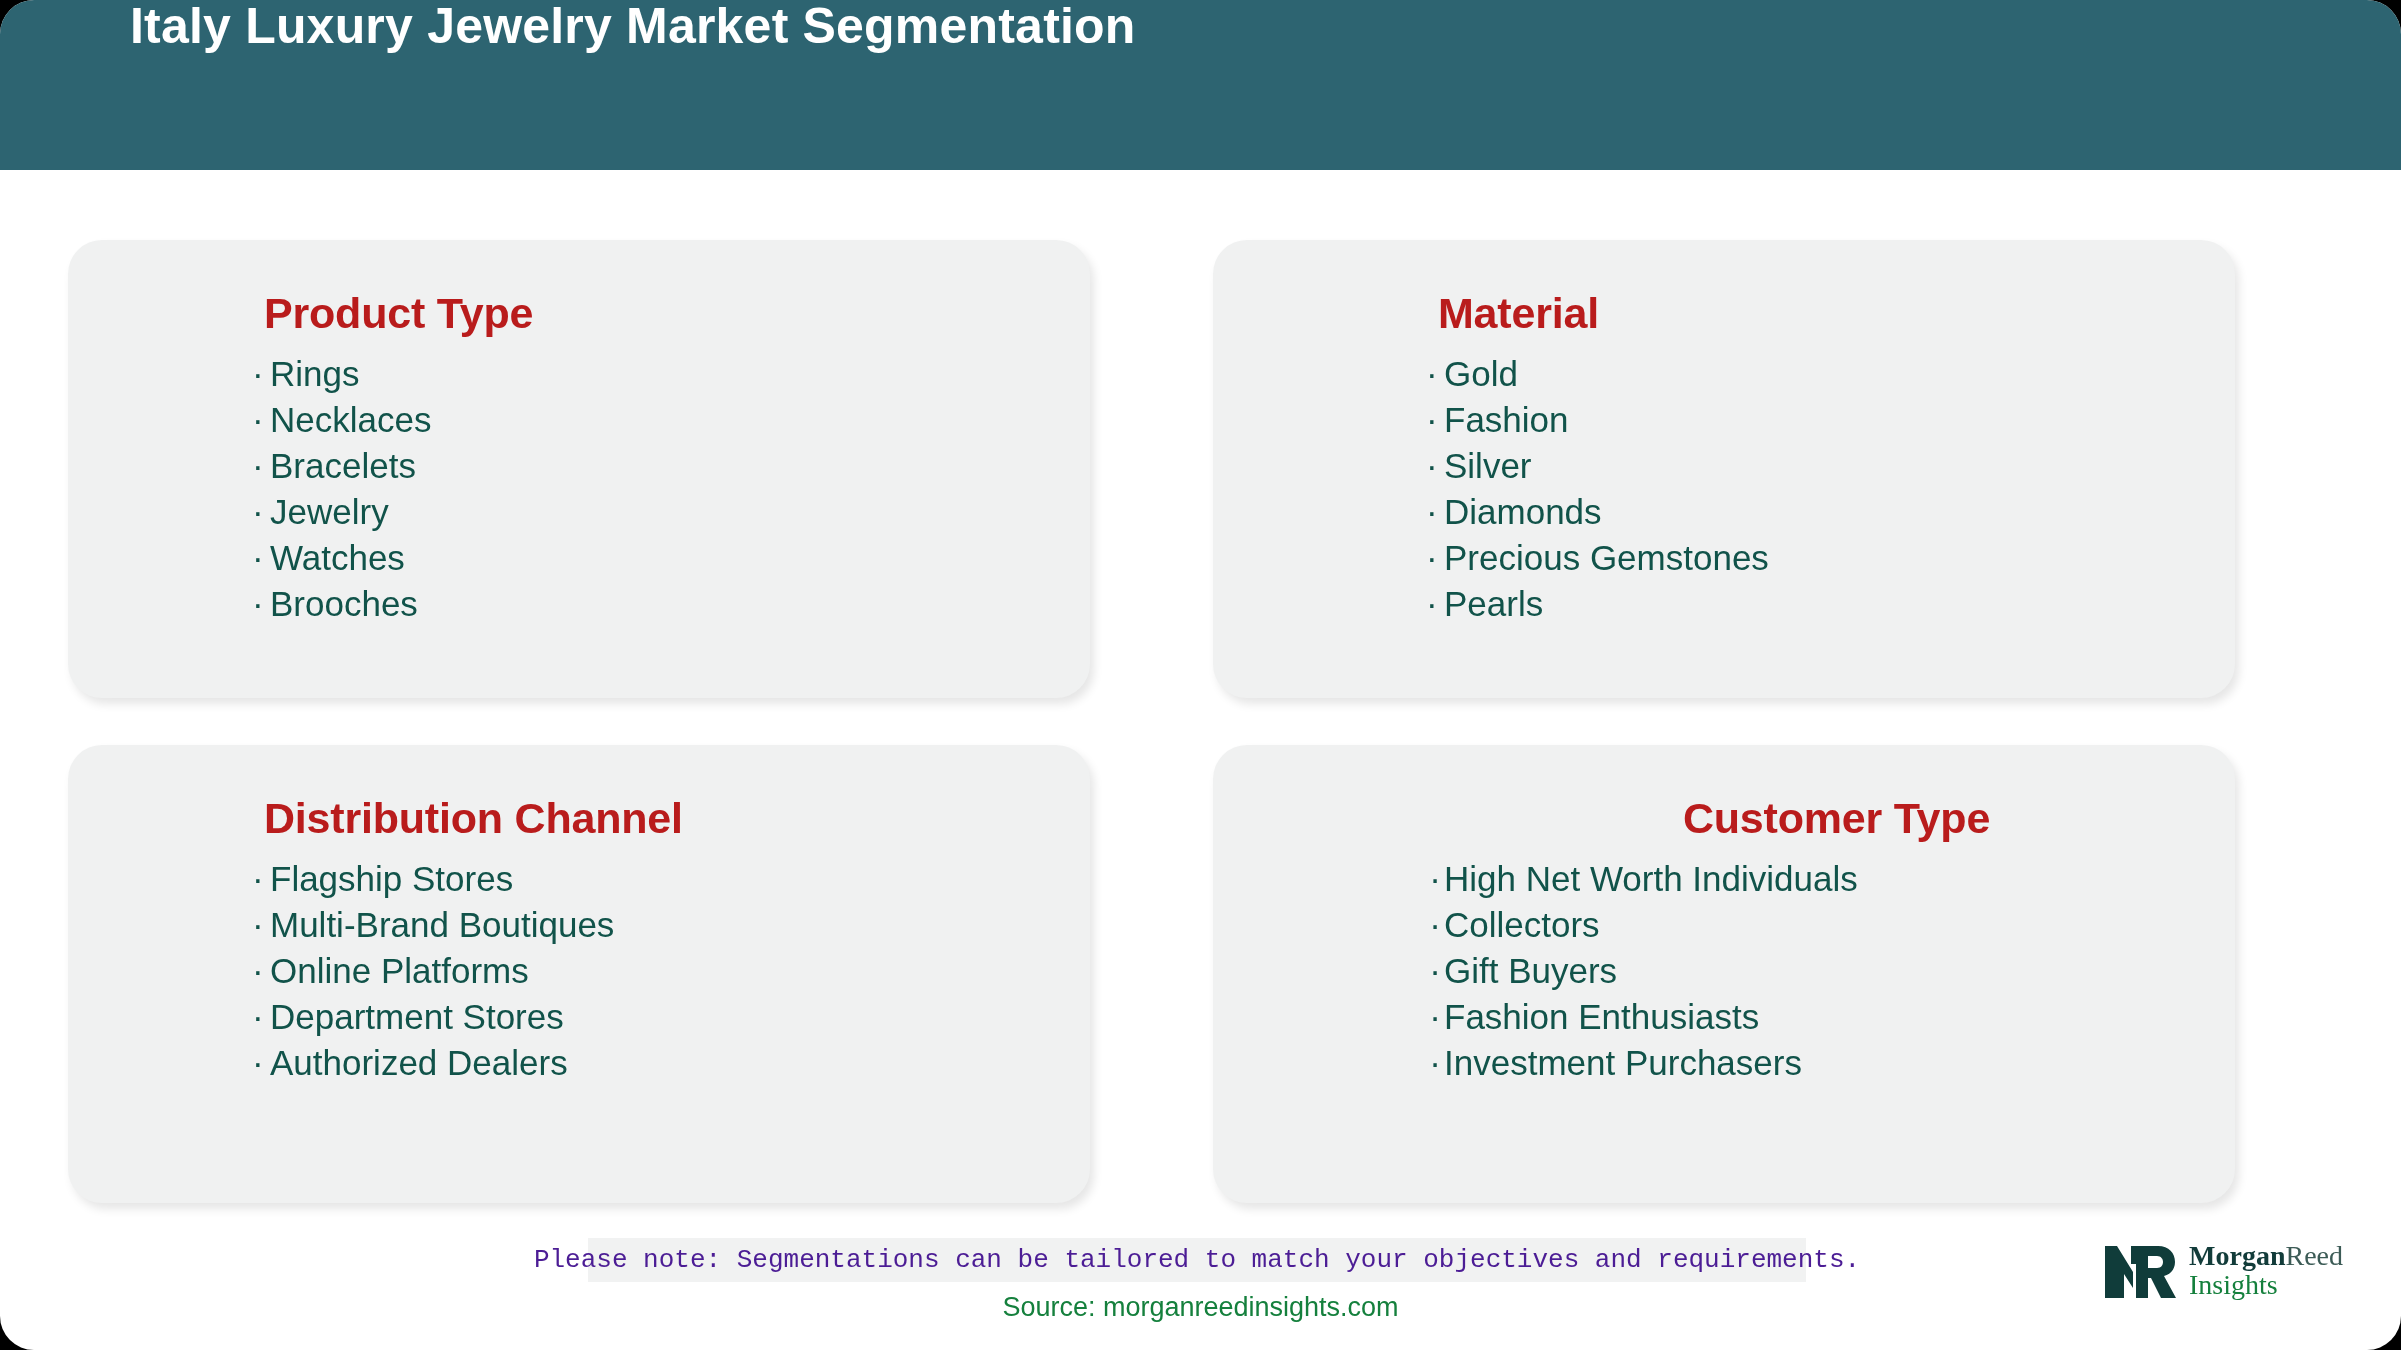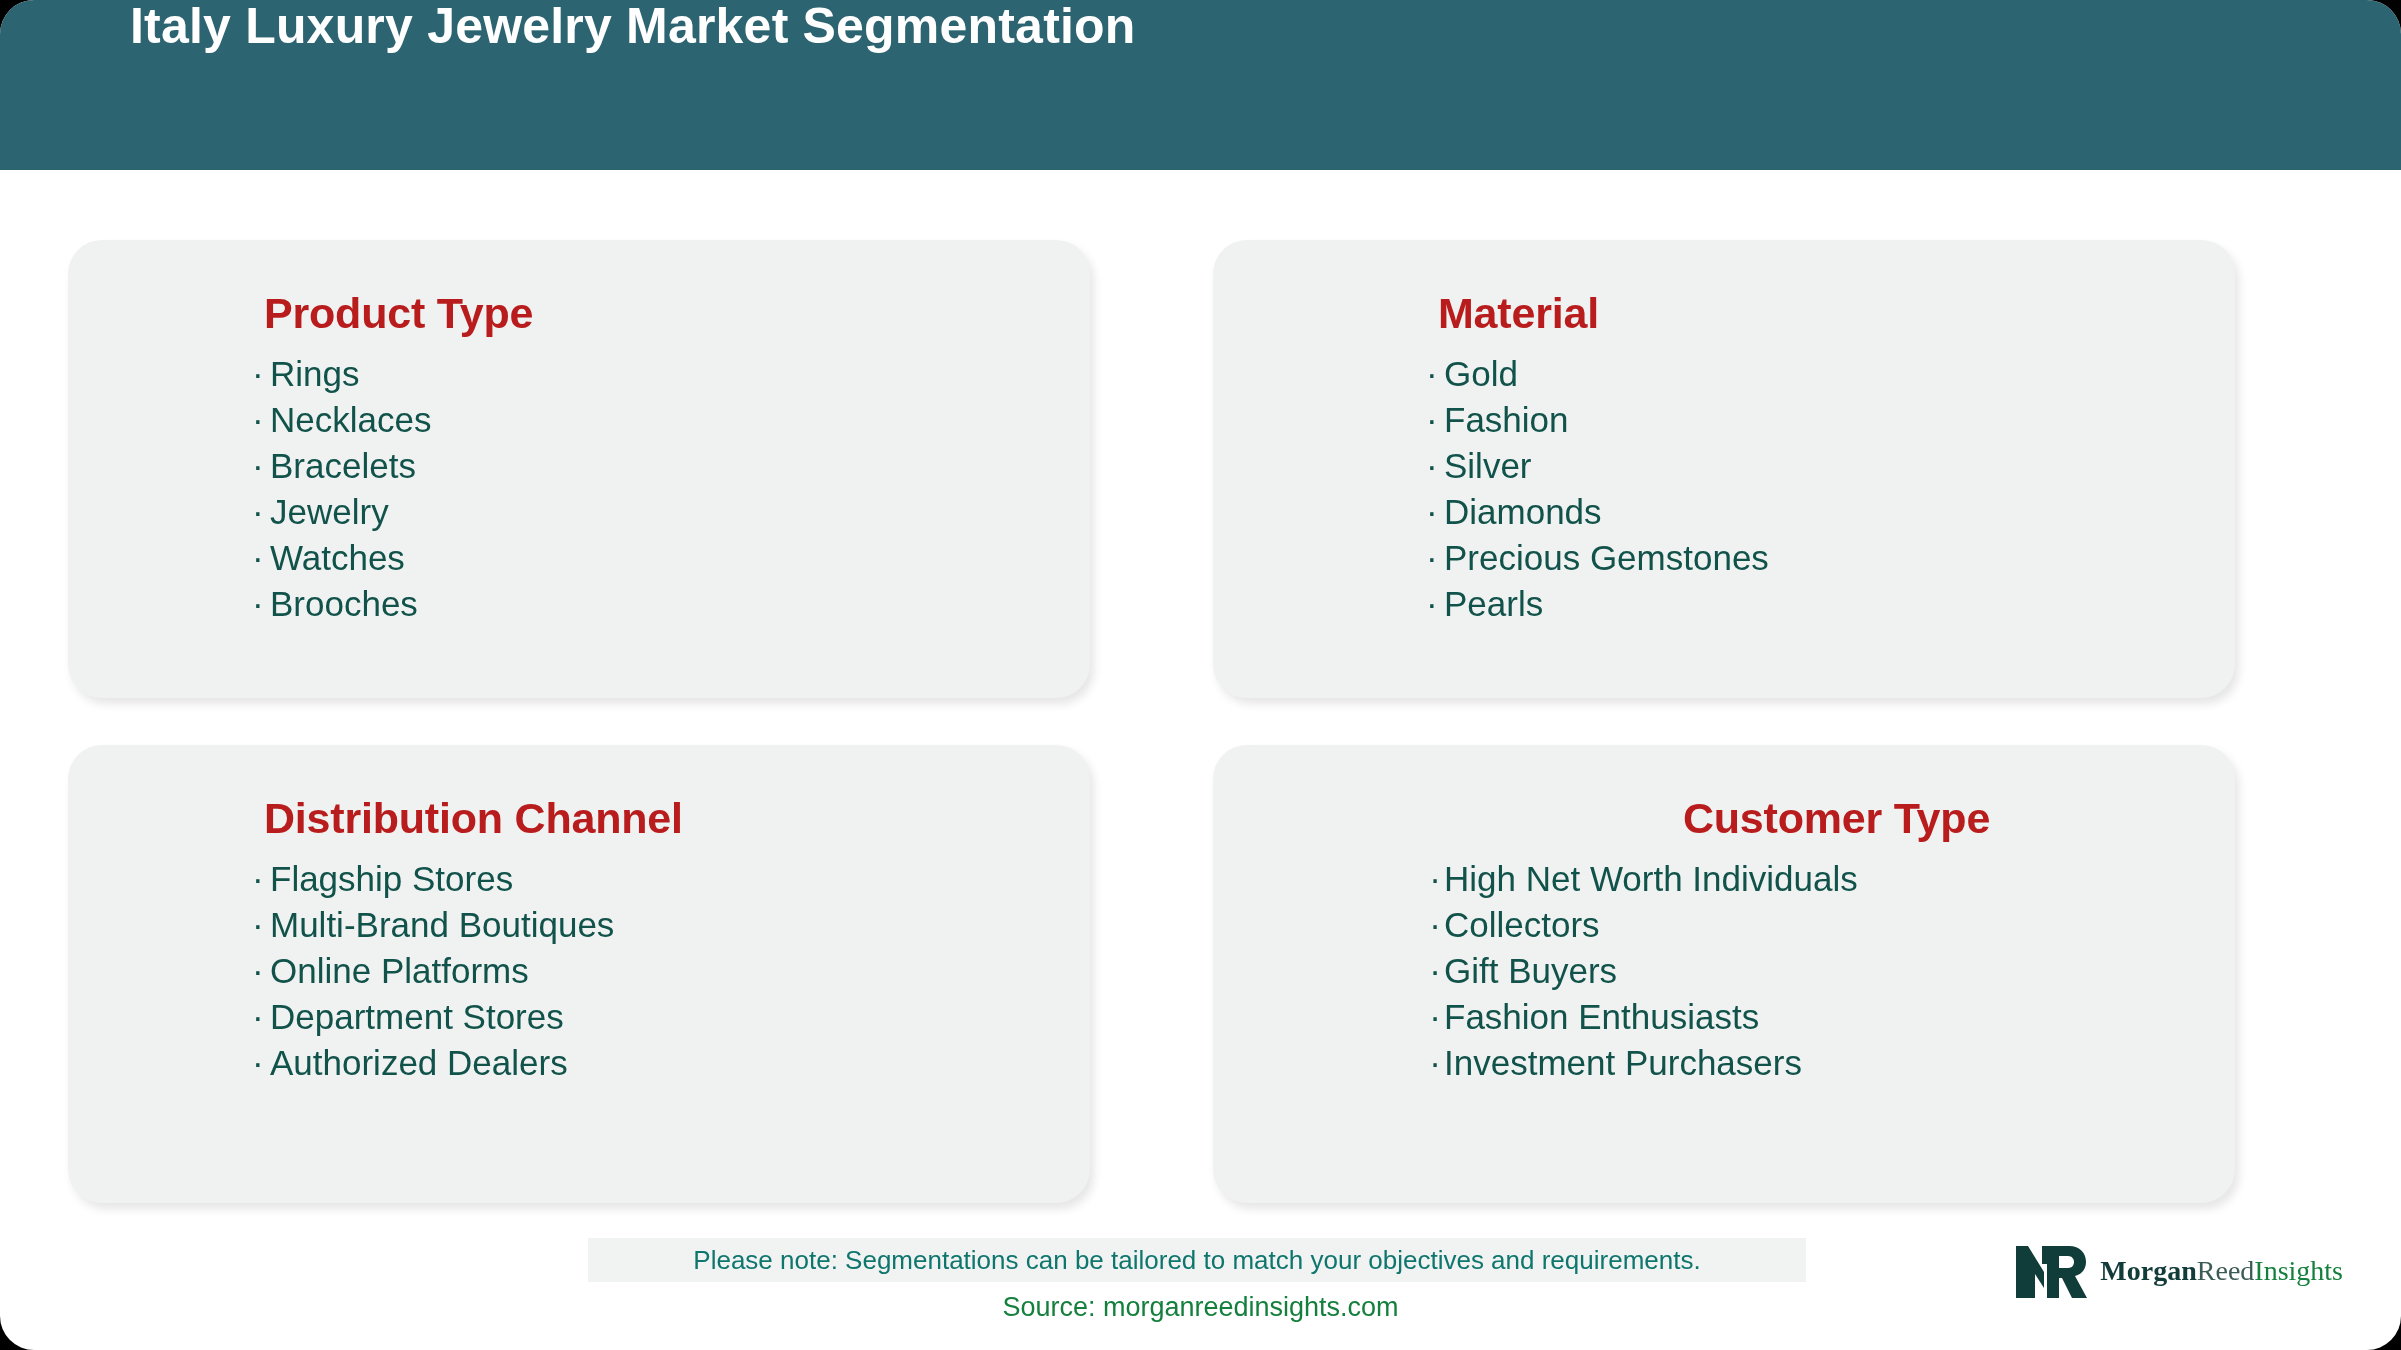--- a/index.html
+++ b/index.html
@@ -131,24 +131,25 @@
     top: 8px;
     width: 1218px;
     height: 44px;
     background: #f1f2f2;
     display: flex;
     align-items: center;
     justify-content: center;
     box-sizing: border-box;
   }
   .note-text {
-    color: #0f766e;
+    color: #4c1d95;
     font-size: 26px;
     font-weight: 400;
     white-space: nowrap;
+    font-family: Liberation Mono, monospace;
   }
 
   .source-text {
     position: absolute;
     left: 0;
     top: 62px;
     width: 2401px;
     text-align: center;
     color: #15803d;
     font-size: 27px;
@@ -160,21 +161,21 @@
     position: absolute;
     right: 58px;
     top: 12px;
     display: flex;
     align-items: center;
     gap: 12px;
   }
   .logo-mark { display: block; }
   .logo-wordmark {
     display: flex;
-    flex-direction: row;
+    flex-direction: column;
     justify-content: center;
     line-height: 1.03;
     font-family: "Liberation Serif", "DejaVu Serif", serif;
   }
   .logo-line1 { font-size: 28px; white-space: nowrap; }
   .logo-morgan { color: #123c3a; font-weight: 700; }
   .logo-reed { color: #3c5b56; font-weight: 400; }
   .logo-insights {
     font-size: 28px;
     color: #15803d;

